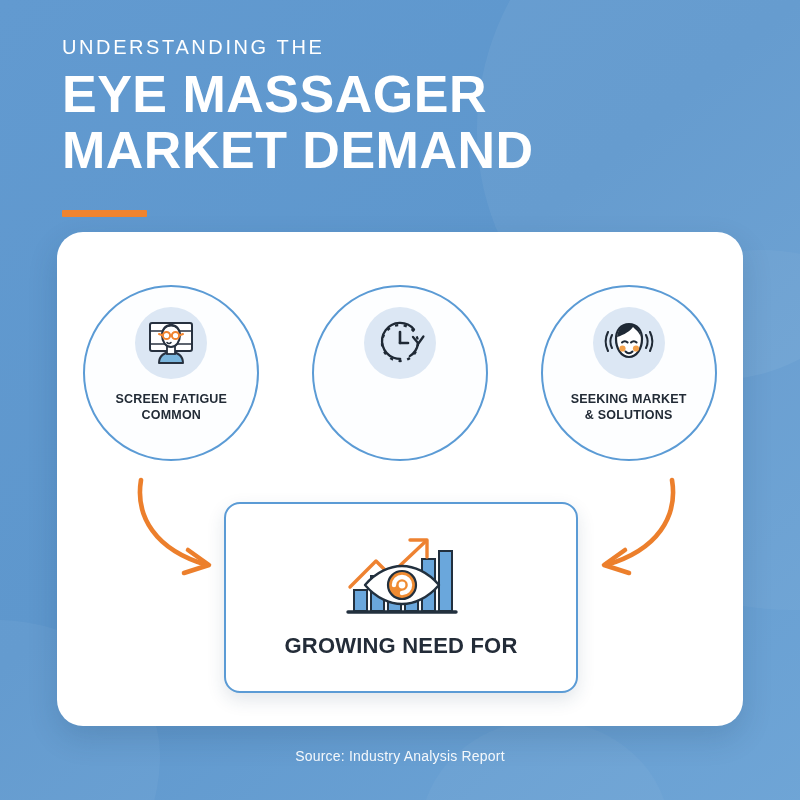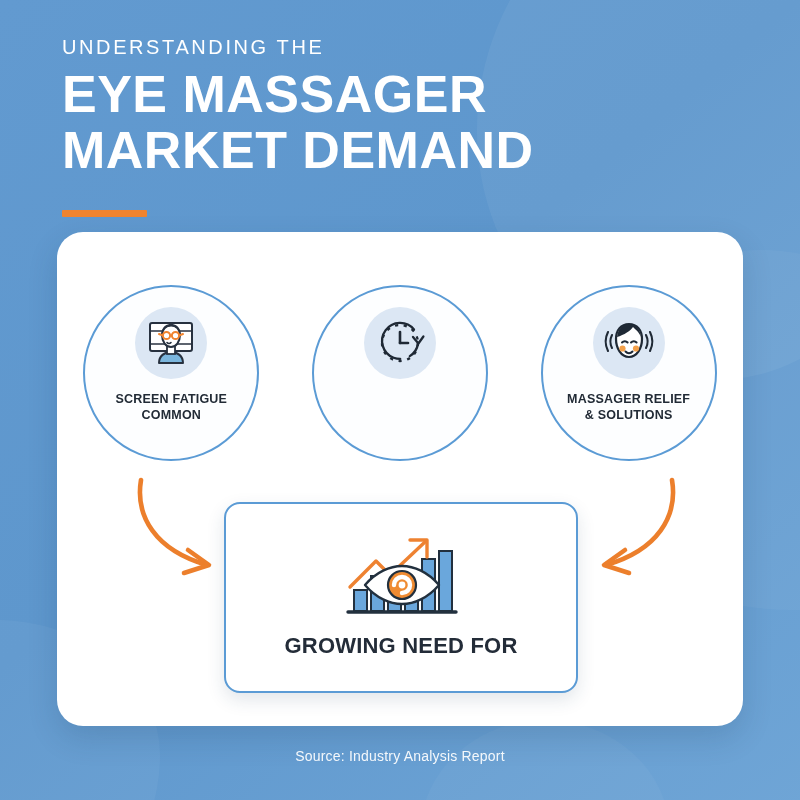--- a/index.html
+++ b/index.html
@@ -246,21 +246,21 @@
           <circle cx="21.5" cy="31.5" r="3.1" fill="#f3a04a"></circle>
           <circle cx="35" cy="31.5" r="3.1" fill="#f3a04a"></circle>
           <path d="M24.5 34.5c2 2.4 5 2.4 7 0" fill="none" stroke="#1f2935" stroke-width="2" stroke-linecap="round"></path>
           <path d="M11 18c-2 4-2 9 0 13" fill="none" stroke="#1f2935" stroke-width="2.1" stroke-linecap="round"></path>
           <path d="M7 15c-3 6-3 13 0 19" fill="none" stroke="#1f2935" stroke-width="2.1" stroke-linecap="round"></path>
           <path d="M45 18c2 4 2 9 0 13" fill="none" stroke="#1f2935" stroke-width="2.1" stroke-linecap="round"></path>
           <path d="M49 15c3 6 3 13 0 19" fill="none" stroke="#1f2935" stroke-width="2.1" stroke-linecap="round"></path>
         </svg>
       </div>
       <div class="circle-label">
-        <span>MASSAGER RELIEF</span><br>
+        <span>SEEKING MARKET</span><br>
         <span>&amp; SOLUTIONS</span>
       </div>
     </div>
   </div>
 
   <svg id="arrow-left" class="arrow-svg" width="110" height="120" viewBox="0 0 110 120">
     <path d="M16 12C10 48 30 82 82 97" fill="none" stroke="#ec7f2c" stroke-width="4.6" stroke-linecap="round"></path>
     <path d="M63 82l21 15-25 8" fill="none" stroke="#ec7f2c" stroke-width="4.6" stroke-linecap="round" stroke-linejoin="round"></path>
   </svg>
 

